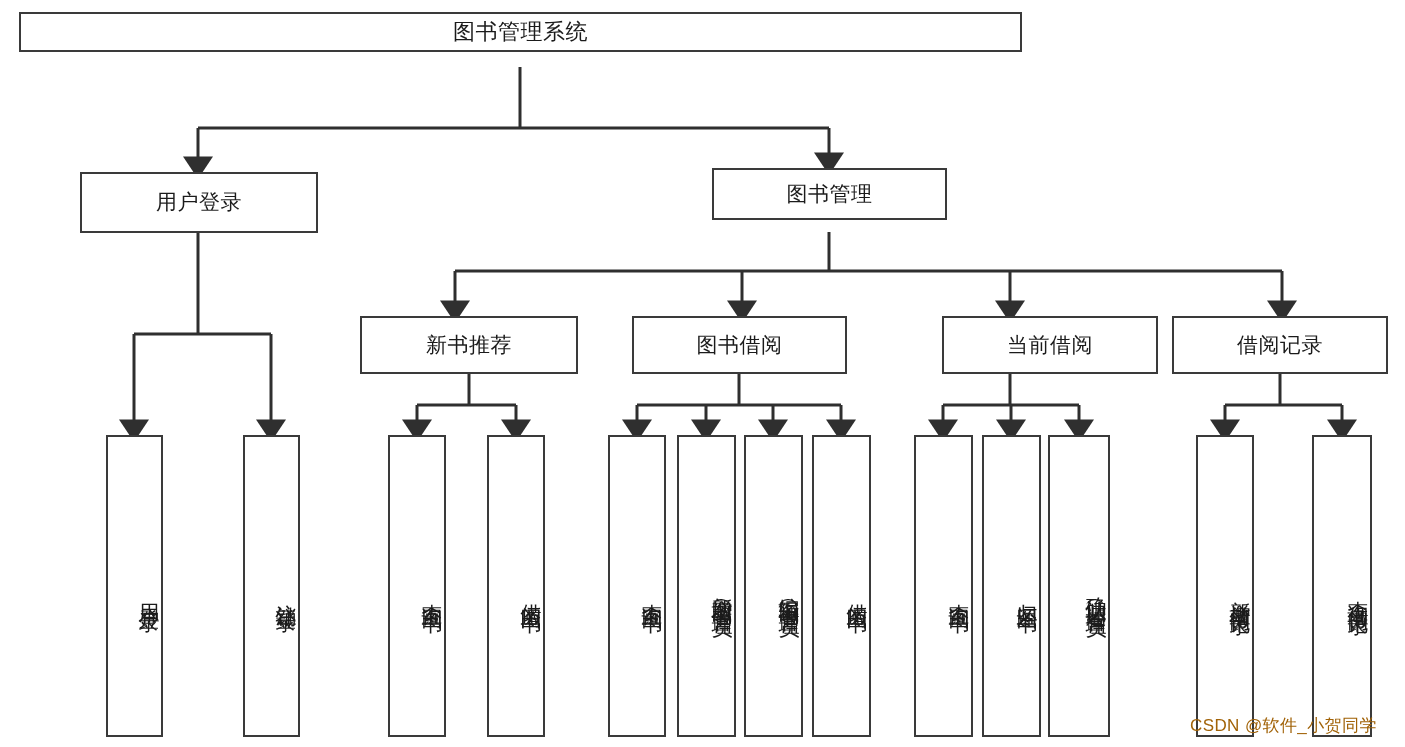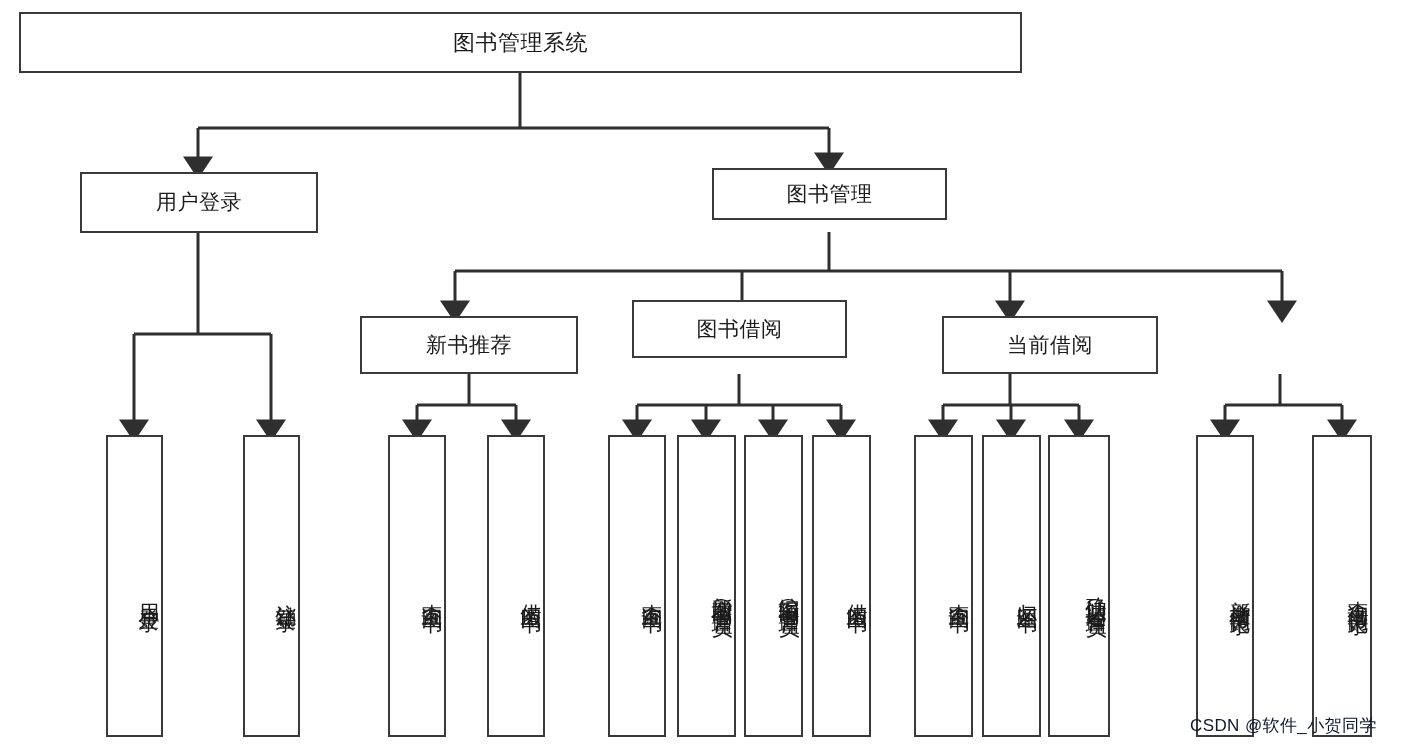--- a/index.html
+++ b/index.html
@@ -58,21 +58,21 @@
     overflow: hidden;
   }
   .node.v .vtext {
     display: block;
   }
   .watermark {
     position: absolute;
     left: 1190px;
     top: 714px;
     font-size: 17px;
-    color: #0f172a;
+    color: #a16207;
     white-space: nowrap;
     letter-spacing: 0.4px;
   }
 </style>
 </head>
 <body>
 
 <div id="canvas">
 
   <svg class="wires" viewBox="0 0 1405 747" preserveAspectRatio="none">
@@ -118,40 +118,43 @@
       <path d="M1011,405 L1011,423" marker-end="url(#arrow)"></path>
       <path d="M1079,405 L1079,423" marker-end="url(#arrow)"></path>
 
       <path d="M1280,374 L1280,405"></path>
       <path d="M1225,405 L1342,405"></path>
       <path d="M1225,405 L1225,423" marker-end="url(#arrow)"></path>
       <path d="M1342,405 L1342,423" marker-end="url(#arrow)"></path>
     </g>
   </svg>
 
-  <div class="node h root" style="left:19px; top:12px; width:1003px; height:61px;">
+  <div class="node h root" style="left:19px; top:12px; width:1003px; height:40px;">
     <span>图书管理系统</span>
   </div>
 
   <div class="node h" style="left:80px; top:172px; width:238px; height:61px;">
     <span>用户登录</span>
   </div>
   <div class="node h" style="left:712px; top:168px; width:235px; height:52px;">
     <span>图书管理</span>
   </div>
 
   <div class="node h" style="left:360px; top:316px; width:218px; height:58px;">
     <span>新书推荐</span>
   </div>
-  <div class="node h" style="left:632px; top:300px; width:215px; height:58px;">
+  <div class="node h" style="left:632px; top:316px; width:215px; height:58px;">
     <span>图书借阅</span>
   </div>
   <div class="node h" style="left:902px; top:316px; width:216px; height:58px;margin-left:40px;">
     <span>当前借阅</span>
   </div>
+  <div class="node h" style="left:1172px; top:316px; width:216px; height:58px;">
+    <span>借阅记录</span>
+  </div>
 
   <div class="node v" style="left:106px; top:435px; width:57px; height:302px;">
     <span class="vtext">用户登录</span>
   </div>
   <div class="node v" style="left:243px; top:435px; width:57px; height:302px;">
     <span class="vtext">注销登录</span>
   </div>
 
   <div class="node v" style="left:388px; top:435px; width:58px; height:302px;">
     <span class="vtext">查询图书</span>

